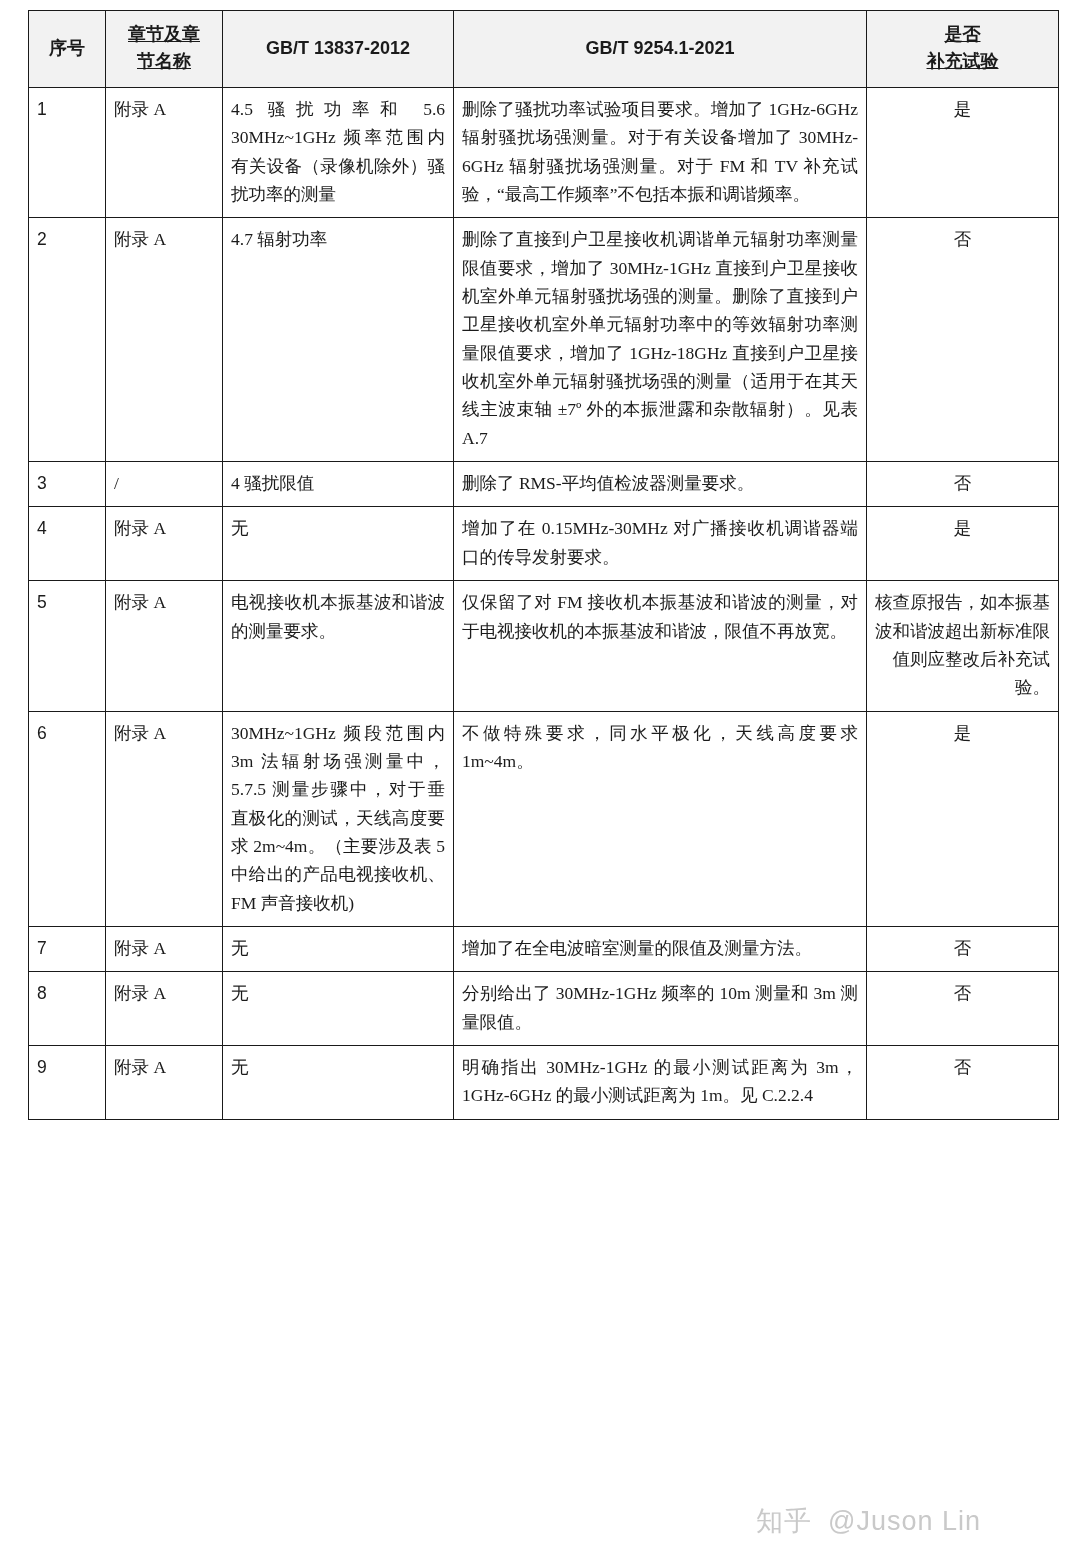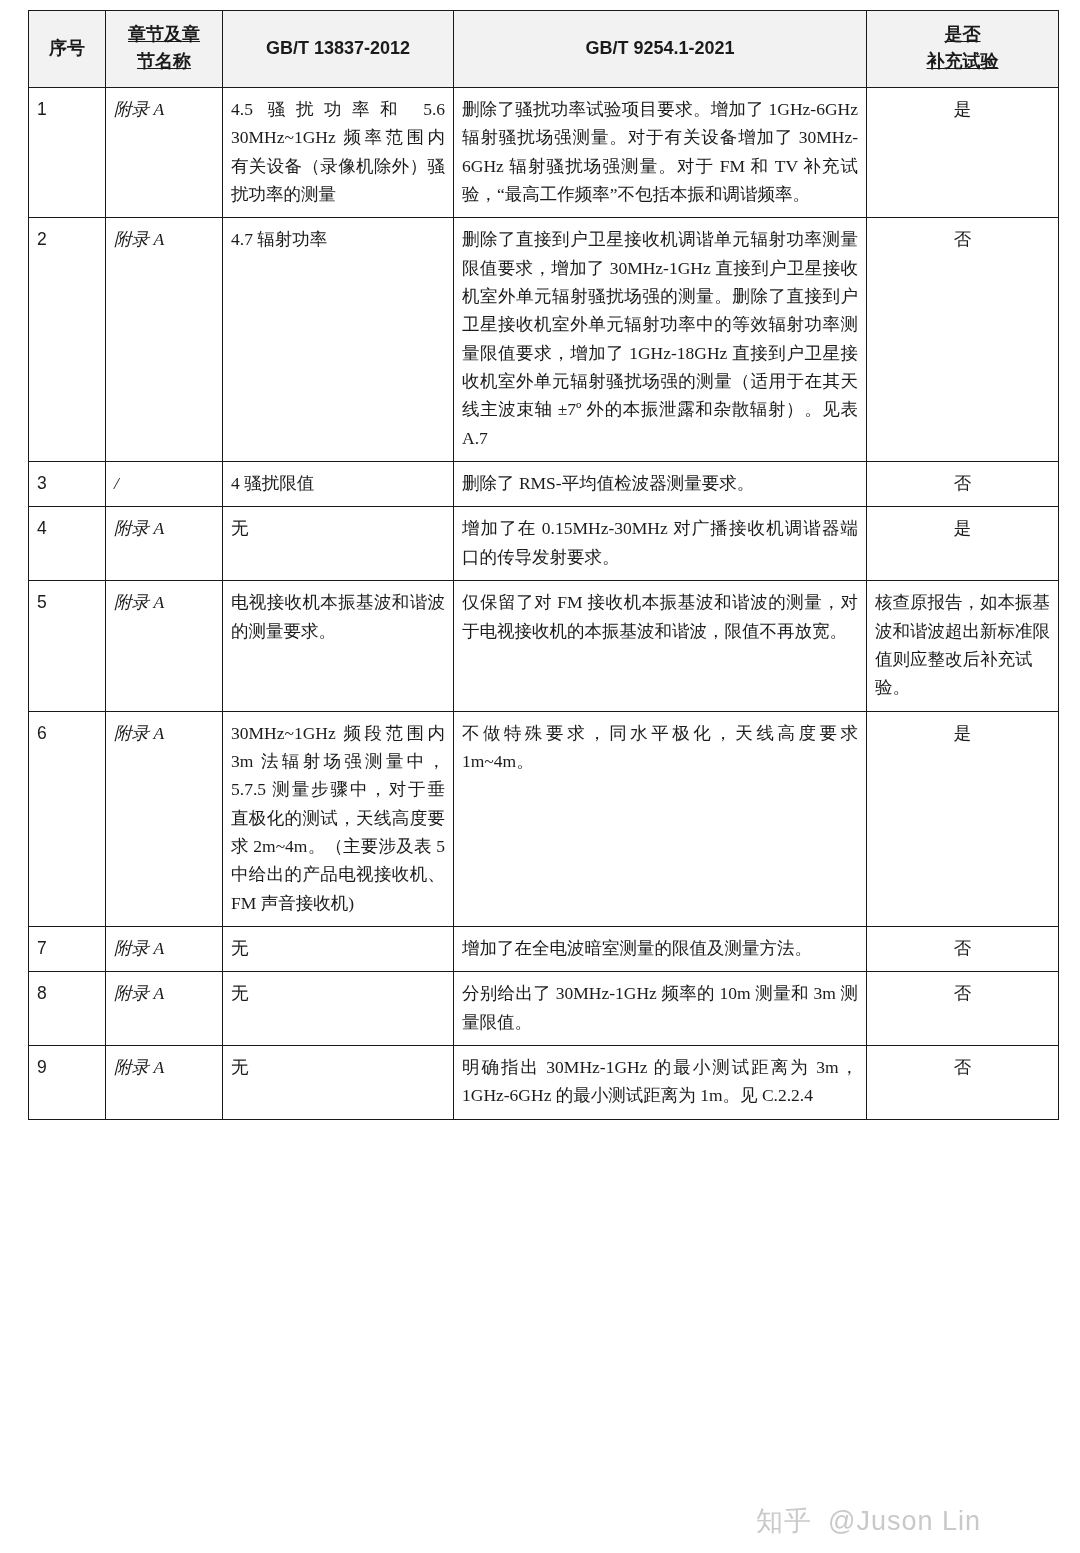--- a/index.html
+++ b/index.html
@@ -67,29 +67,28 @@
 
   td.idx {
     text-align: left;
     font-family: "Liberation Sans", "DejaVu Sans", sans-serif;
     font-size: 17px;
     padding-left: 10px;
   }
   td.sec {
     text-align: left;
     padding-left: 12px;
-    font-style: italic;
   }
   td.supp {
     text-align: center;
     padding-left: 6px;
     padding-right: 6px;
   }
   td.supp.left {
-    text-align: left;
+    text-align: right;
   }
   td.body {
     text-align: justify;
     text-justify: inter-ideograph;
   }
   td.mid {
     vertical-align: middle;
   }
 
   

